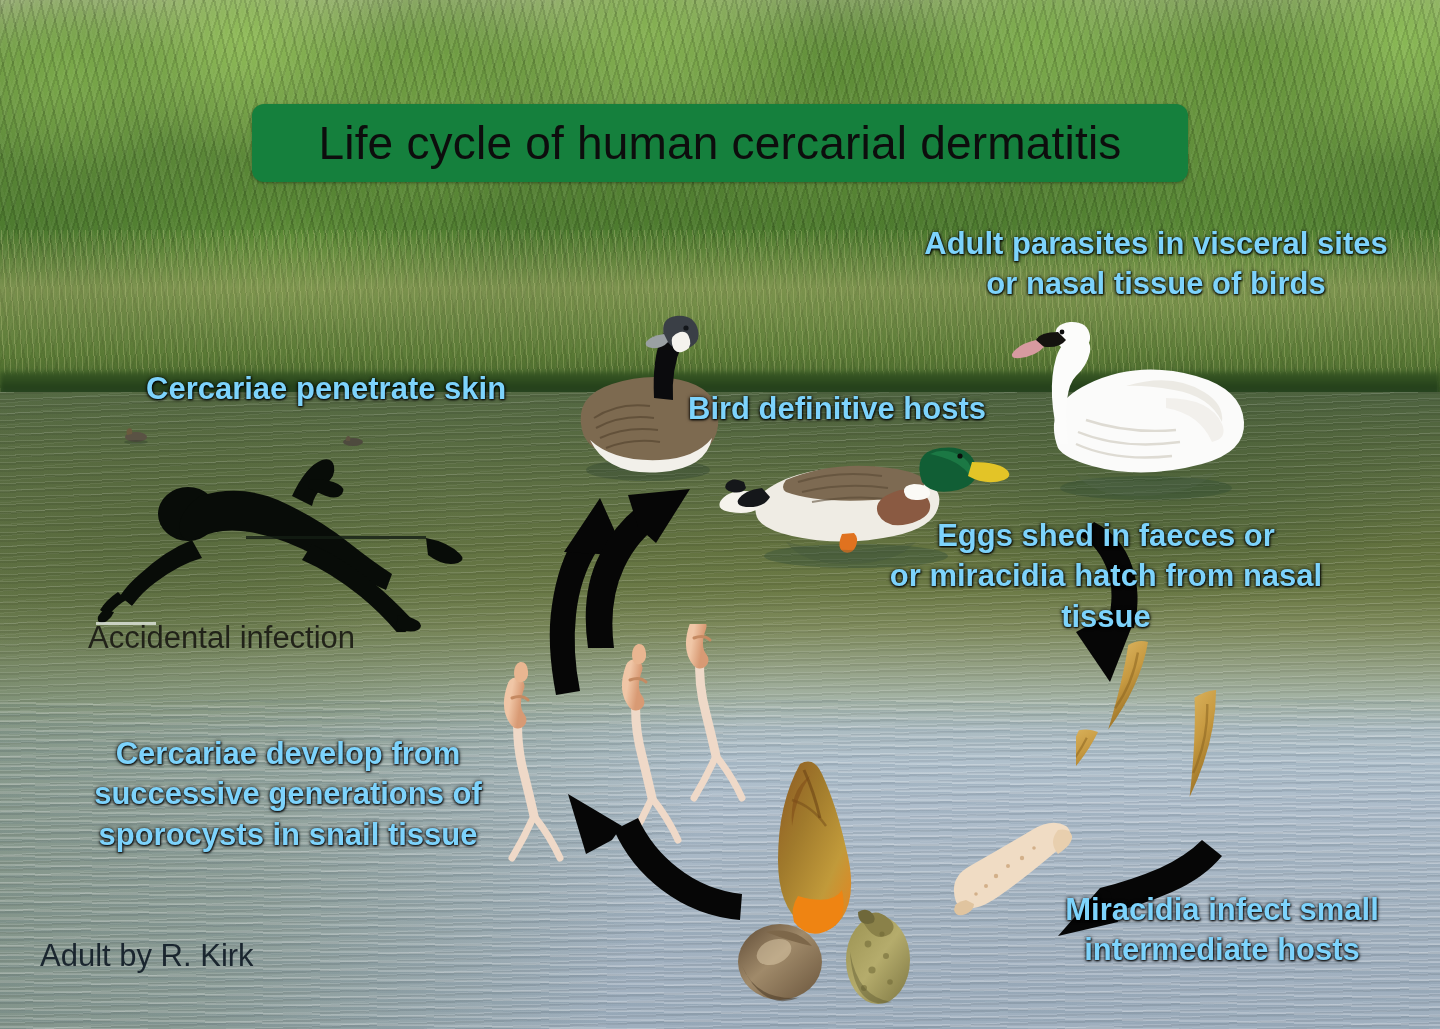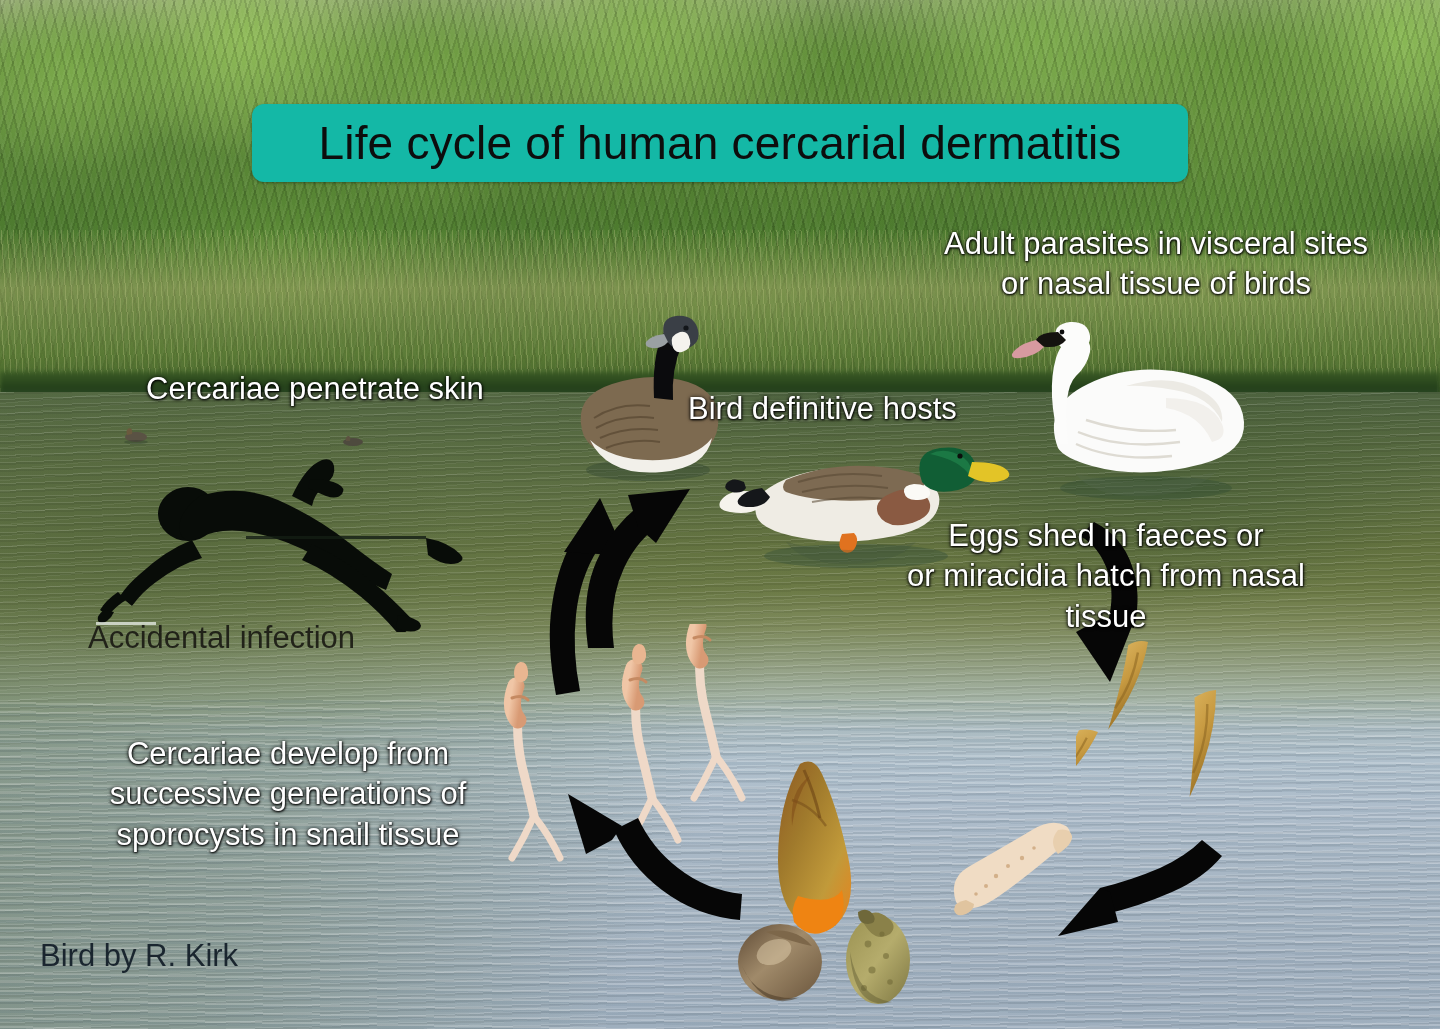--- a/index.html
+++ b/index.html
@@ -99,34 +99,35 @@
     background:radial-gradient(ellipse 420px 200px at 25% 40%, rgba(86,104,60,.75) 0%, rgba(86,104,60,0) 72%);
   }
   .reflection-green2{
     position:absolute;left:760px;top:392px;width:680px;height:300px;
     background:radial-gradient(ellipse 380px 180px at 60% 30%, rgba(74,96,56,.7) 0%, rgba(74,96,56,0) 72%);
   }
 
   
   .title-box{
     position:absolute;left:252px;top:104px;width:936px;height:78px;
-    background:#14b8a6;border-radius:12px;
+    background:#15803d;border-radius:12px;
     display:flex;align-items:center;justify-content:center;
     box-shadow:0 1px 3px rgba(0,0,0,.35);
   }
   .title-text{
     font-size:46px;color:#0d0d0d;letter-spacing:.2px;white-space:nowrap;
   }
 
   
   .lbl{
-    position:absolute;color:#ffffff;font-size:31px;line-height:1.30;
+    position:absolute;color:#7dd3fc;font-size:31px;line-height:1.30;
     text-shadow:0 0 4px rgba(0,0,0,.75), 1px 1px 2px rgba(0,0,0,.85),
                 -1px 1px 2px rgba(0,0,0,.5);
     white-space:pre-line;
+    font-weight:bold;
   }
   .lbl.center{text-align:center;}
   .lbl.dark{
     color:#1b1b14;text-shadow:0 0 3px rgba(120,140,100,.45);
     opacity:.92;font-weight:normal;
   }
   .lbl.credit{
     color:#15202a;font-size:31px;font-weight:normal;text-shadow:none;opacity:.95;
   }
 
@@ -478,16 +479,18 @@
   <div class="lbl center" id="lbl-eggs">Eggs shed in faeces or
 or miracidia hatch from nasal
 tissue</div>
 
   <div class="lbl dark" id="lbl-accident">Accidental infection</div>
 
   <div class="lbl center" id="lbl-cercdev">Cercariae develop from
 successive generations of
 sporocysts in snail tissue</div>
 
-
-  <div class="lbl credit" id="lbl-credit">Bird by R. Kirk</div>
+  <div class="lbl center" id="lbl-mirac">Miracidia infect small
+intermediate hosts</div>
+
+  <div class="lbl credit" id="lbl-credit">Adult by R. Kirk</div>
 
 </div>
 
 </body></html>

